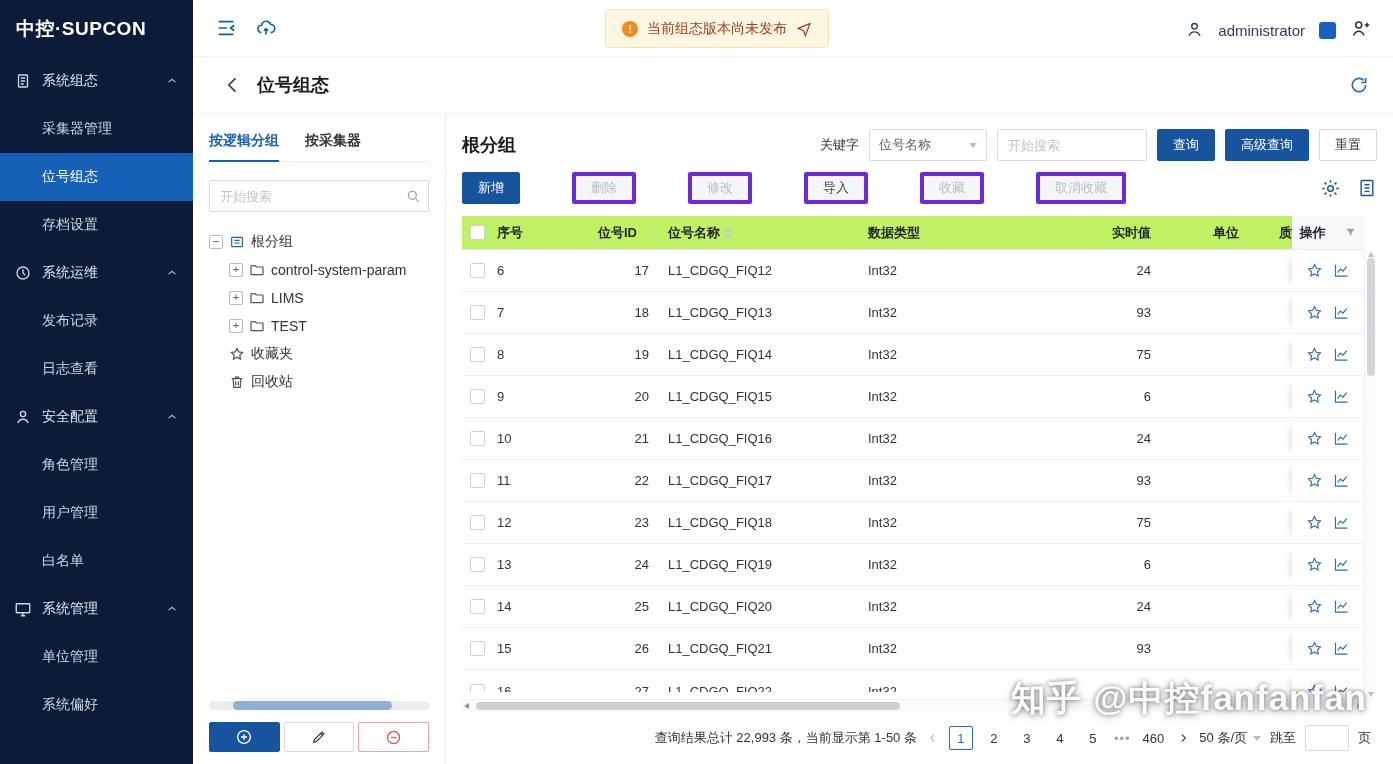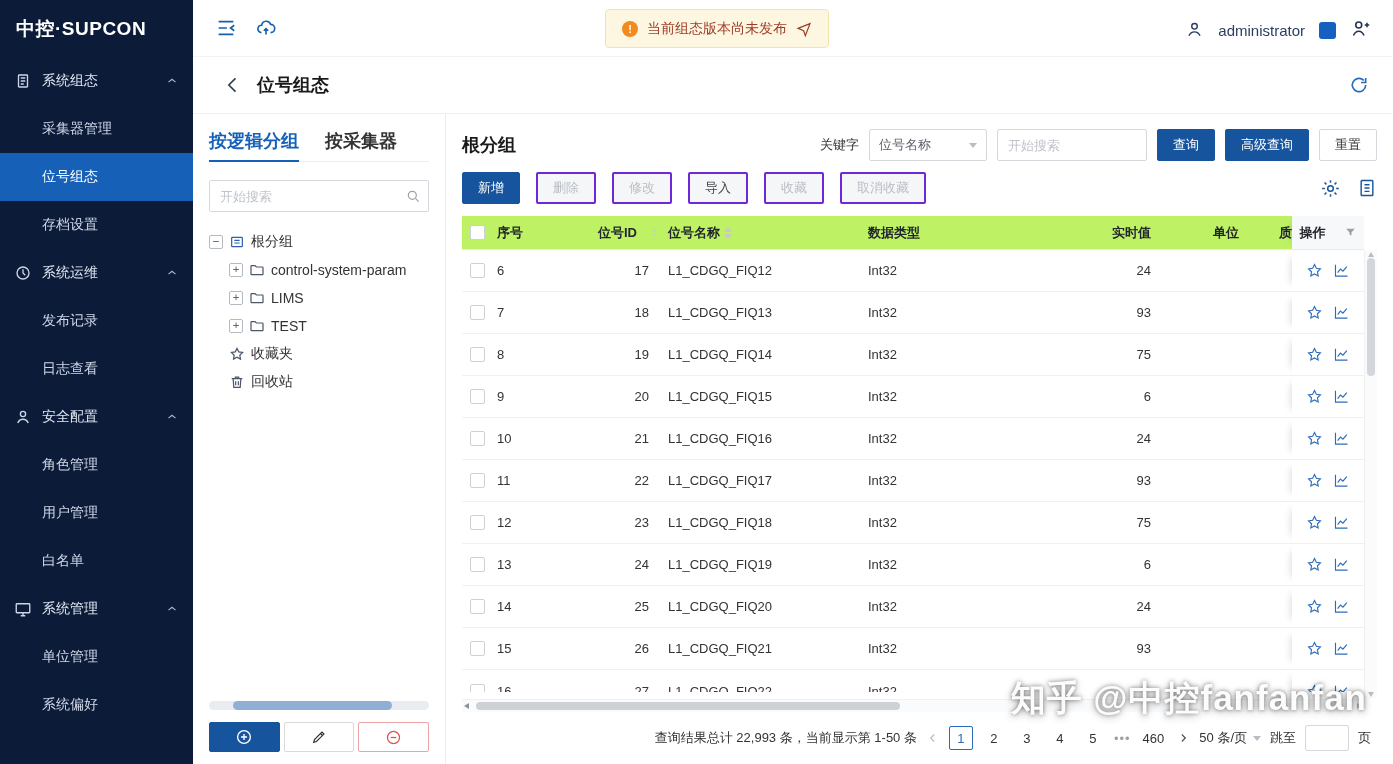--- a/index.html
+++ b/index.html
@@ -35,21 +35,21 @@
   .back-ic { color:#36404d; display:inline-flex; cursor:pointer; }
   .page-title { margin-left:14px; font-size:18px; font-weight:bold; color:#1a1a1a; }
   .refresh-ic { margin-left:auto; color:#2b6cb8; display:inline-flex; cursor:pointer; }
 
   
   .content { flex:1; display:flex; min-height:0; background:#fff; }
 
   
   .tree-panel { width:253px; flex-shrink:0; border-right:1px solid #ebedf0; display:flex; flex-direction:column; padding:6px 16px 12px; }
   .tree-tabs { display:flex; gap:26px; border-bottom:1px solid #ebedf0; height:42px; }
-  .tree-tab { font-size:18px; font-weight:bold; color:#333; display:flex; align-items:center; position:relative; cursor:pointer;font-family:Liberation Serif, serif; }
+  .tree-tab { font-size:14px; font-weight:bold; color:#333; display:flex; align-items:center; position:relative; cursor:pointer;font-family:Liberation Serif, serif; }
   .tree-tab.active { color:#1660b8; }
   .tree-tab.active::after { content:""; position:absolute; left:0; right:0; bottom:-1px; height:2px; background:#1660b8; }
   .tree-search { margin-top:18px; height:32px; border:1px solid #d5d8dd; border-radius:2px; display:flex; align-items:center; background:#fff; }
   .tree-search input { flex:1; border:none; outline:none; padding:0 10px; font-size:13px; color:#333; min-width:0; background:transparent; font-family:inherit; }
   .tree-search input::placeholder { color:#bfc3c9; }
   .search-ic { width:30px; display:flex; align-items:center; justify-content:center; color:#9aa0a8; cursor:pointer; }
   .tree { margin-top:16px; flex:1; overflow:hidden; font-size:14px; color:#333; }
   .tnode { display:flex; align-items:center; gap:6px; height:28px; cursor:pointer; white-space:nowrap; }
   .tnode.lvl1 { padding-left:20px; }
   .expander { width:14px; height:14px; border:1px solid #b4bac2; border-radius:2px; background:#fff; color:#666; font-size:11px; line-height:12px; text-align:center; flex-shrink:0; cursor:pointer; font-family:"DejaVu Sans Mono",monospace; }
@@ -68,22 +68,22 @@
   .group-title { font-size:18px; font-weight:bold; color:#1a1a1a; }
   .search-cluster { margin-left:auto; display:flex; align-items:center; gap:10px; }
   .kw-label { font-size:13px; color:#333; }
   .select { width:118px; height:32px; border:1px solid #d5d8dd; border-radius:2px; display:flex; align-items:center; padding:0 9px; font-size:13px; color:#5a5e66; cursor:pointer; background:#fff; }
   .caret { margin-left:auto; width:0; height:0; border-left:4px solid transparent; border-right:4px solid transparent; border-top:5px solid #b9bdc5; }
   .plain-input { width:150px; height:32px; border:1px solid #d5d8dd; border-radius:2px; padding:0 10px; font-size:13px; outline:none; color:#333; font-family:inherit; }
   .plain-input::placeholder { color:#bfc3c9; }
   .btn { height:32px; padding:0 15px; border-radius:2px; font-size:13px; display:flex; align-items:center; justify-content:center; cursor:pointer; white-space:nowrap; }
   .btn-primary { background:var(--primary,#17549e); border:1px solid var(--primary,#17549e); color:#fff; }
   .btn-plain { background:#fff; border:1px solid #d5d8dd; color:#333; }
-  .toolbar { margin-top:8px; display:flex; align-items:center; gap:16px; flex-shrink:0; }
-  .btn-gray { background:#f5f6f8; border:2px solid #6d28d9; color:#42464d; }
+  .toolbar { margin-top:8px; display:flex; align-items:center; gap:8px; flex-shrink:0; }
+  .btn-gray { background:#f5f6f8; border:4px solid #6d28d9; color:#42464d;margin-left:44px; }
   .btn-gray.disabled { color:#b9bdc5; cursor:not-allowed; }
   .toolbar-icons { margin-left:auto; display:flex; align-items:center; gap:16px; color:#17549e; }
 
   
   .table { margin-top:12px; flex:1; min-height:0; display:flex; flex-direction:column; position:relative; }
   .thead { height:34px; flex-shrink:0; display:flex; background:#bef264; border-bottom:1px solid #e8eaee; font-size:13px; font-weight:bold; color:#22262c; margin-right:13px; }
   .t-cells { flex:1; min-width:0; display:grid; grid-template-columns:30px 98px 65px 205px 150px 1fr 90px 35px; align-items:center; }
   .cell { white-space:nowrap; overflow:hidden; }
   .c-cb { display:flex; justify-content:center; }
   .c-seq { padding-left:5px; }

